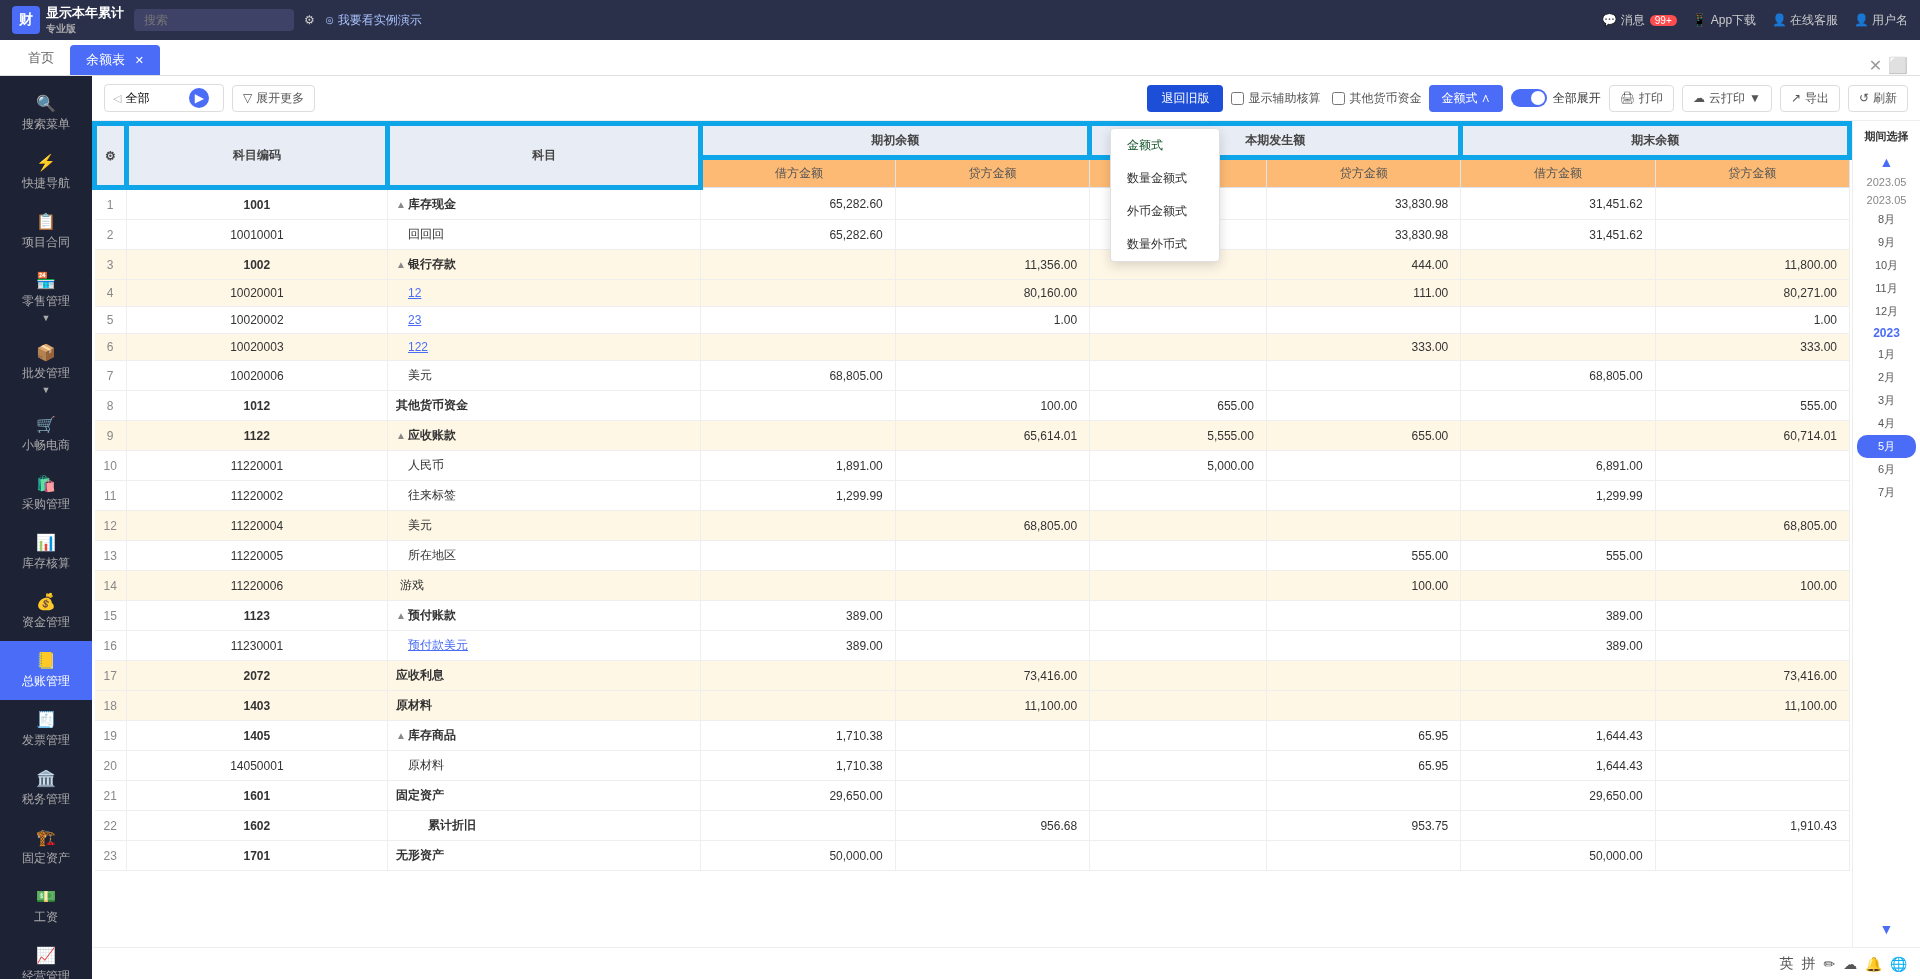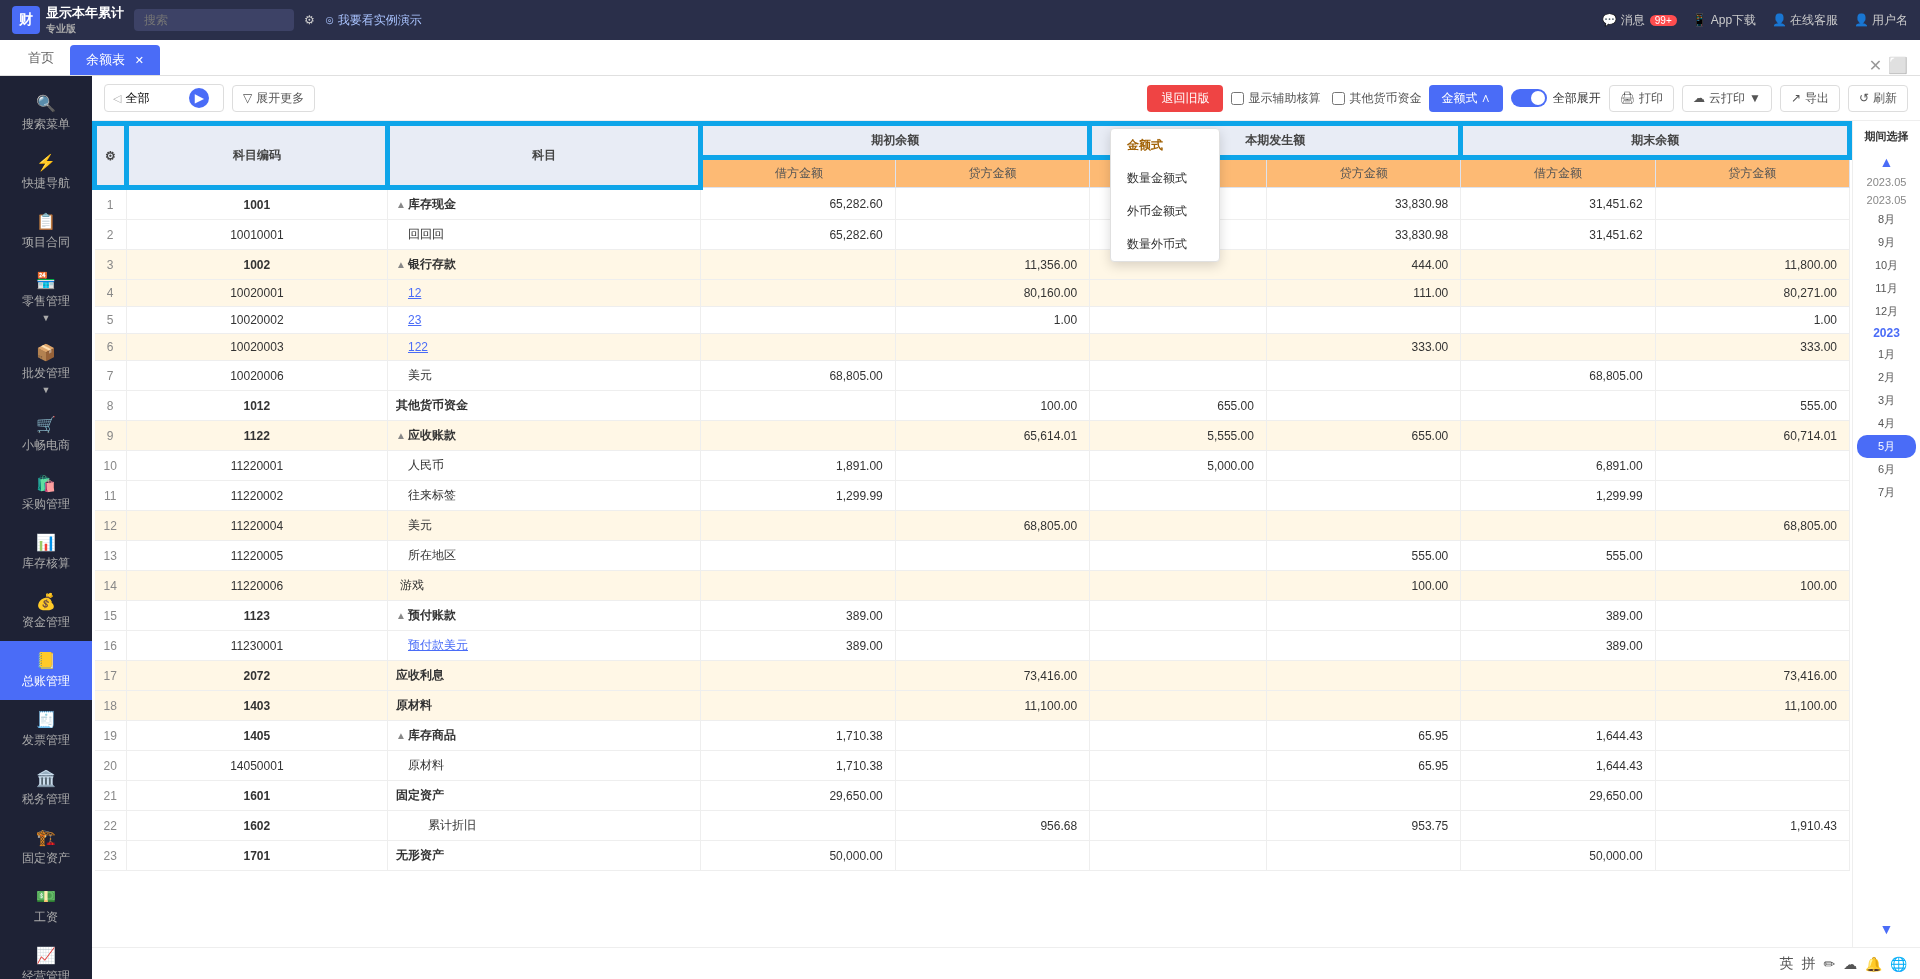--- a/index.html
+++ b/index.html
@@ -101,21 +101,21 @@
       border-radius: 4px;
       padding: 3px 8px;
       background: #fff;
       gap: 4px;
       min-width: 120px;
     }
     .toolbar-search input { border: none; outline: none; font-size: 12px; width: 80px; }
     .btn-arrow { background: #4a6cf7; color: #fff; border: none; border-radius: 50%; width: 20px; height: 20px; cursor: pointer; font-size: 12px; display: flex; align-items: center; justify-content: center; }
     .btn-expand { background: #fff; border: 1px solid #ddd; border-radius: 4px; padding: 4px 10px; cursor: pointer; font-size: 12px; color: #555; display: flex; align-items: center; gap: 4px; }
     .toolbar-spacer { flex: 1; }
-    .btn-primary { background: #ef4444; color: #fff; border: none; border-radius: 4px; padding: 5px 14px; cursor: pointer; font-size: 12px; }
+    .btn-primary { background: #1d4ed8; color: #fff; border: none; border-radius: 4px; padding: 5px 14px; cursor: pointer; font-size: 12px; }
     .btn-check-group { display: flex; align-items: center; gap: 12px; }
     .check-item { display: flex; align-items: center; gap: 4px; font-size: 12px; color: #555; cursor: pointer; }
     .btn-dropdown {
       background: #4a6cf7; color: #fff; border: none; border-radius: 4px; padding: 5px 12px; cursor: pointer; font-size: 12px; display: flex; align-items: center; gap: 4px;
     }
     .btn-icon-text { background: #fff; border: 1px solid #ddd; border-radius: 4px; padding: 4px 10px; cursor: pointer; font-size: 12px; color: #555; display: flex; align-items: center; gap: 4px; }
     .toggle-switch { display: flex; align-items: center; gap: 6px; }
     .toggle { width: 36px; height: 18px; background: #4a6cf7; border-radius: 9px; position: relative; cursor: pointer; }
     .toggle::after { content: ''; position: absolute; width: 14px; height: 14px; background: #fff; border-radius: 50%; top: 2px; right: 2px; }
 
@@ -144,21 +144,21 @@
       min-width: 110px;
       top: 45px;
       left: 1110px;
     }
     .dropdown-item {
       padding: 8px 16px;
       cursor: pointer;
       font-size: 12px;
       color: #333;
     }
-    .dropdown-item.active { color: #a16207; font-weight: 700; }
+    .dropdown-item.active { color: #14532d; font-weight: 400; }
 
     
     .right-panel {
       width: 68px;
       background: #fff;
       border-left: 1px solid #eee;
       display: flex;
       flex-direction: column;
       align-items: center;
       padding: 8px 4px;
@@ -614,21 +614,21 @@
     <td class="amount-col">29,650.00</td>
     <td class="amount-col"></td>
     <td class="amount-col"></td>
     <td class="amount-col"></td>
     <td class="amount-col">29,650.00</td>
     <td class="amount-col"></td>
   </tr>
               <tr>
     <td class="row-num">22</td>
     <td style="font-weight:600;">1602</td>
-    <td class="text-left" style="font-weight:400;padding-left:40px;">累计折旧</td>
+    <td class="text-left" style="font-weight:700;padding-left:40px;">累计折旧</td>
     <td class="amount-col"></td>
     <td class="amount-col">956.68</td>
     <td class="amount-col"></td>
     <td class="amount-col">953.75</td>
     <td class="amount-col"></td>
     <td class="amount-col">1,910.43</td>
   </tr>
               <tr>
     <td class="row-num">23</td>
     <td style="font-weight:600;">1701</td>

